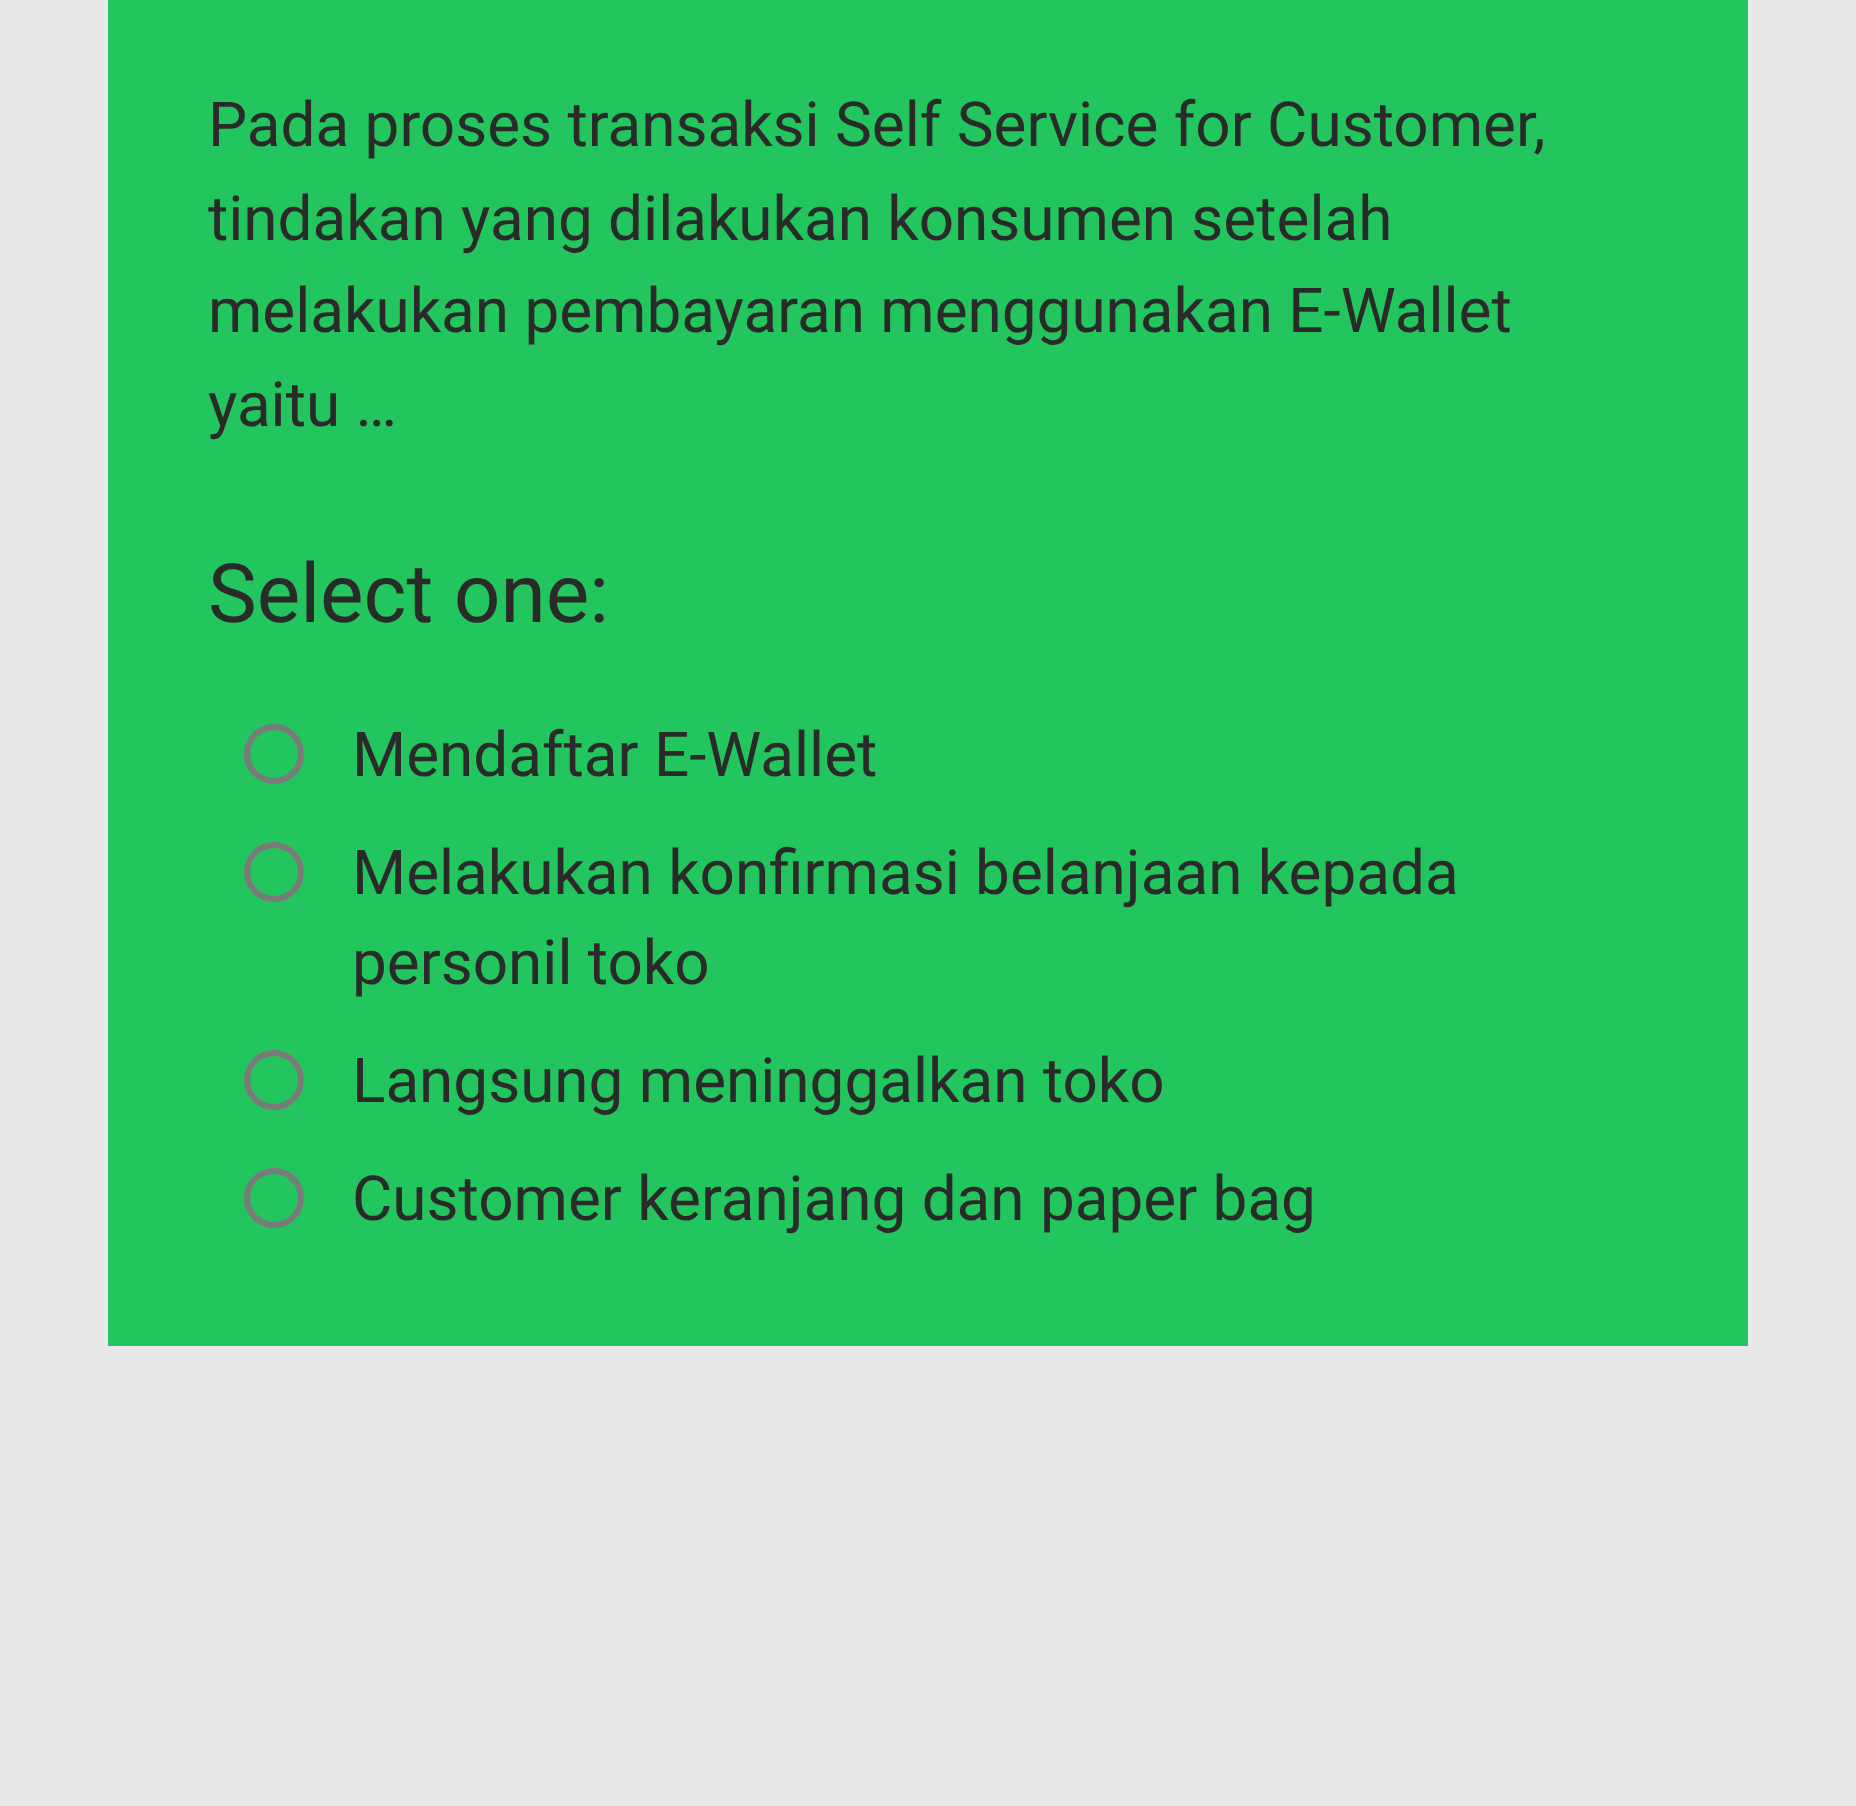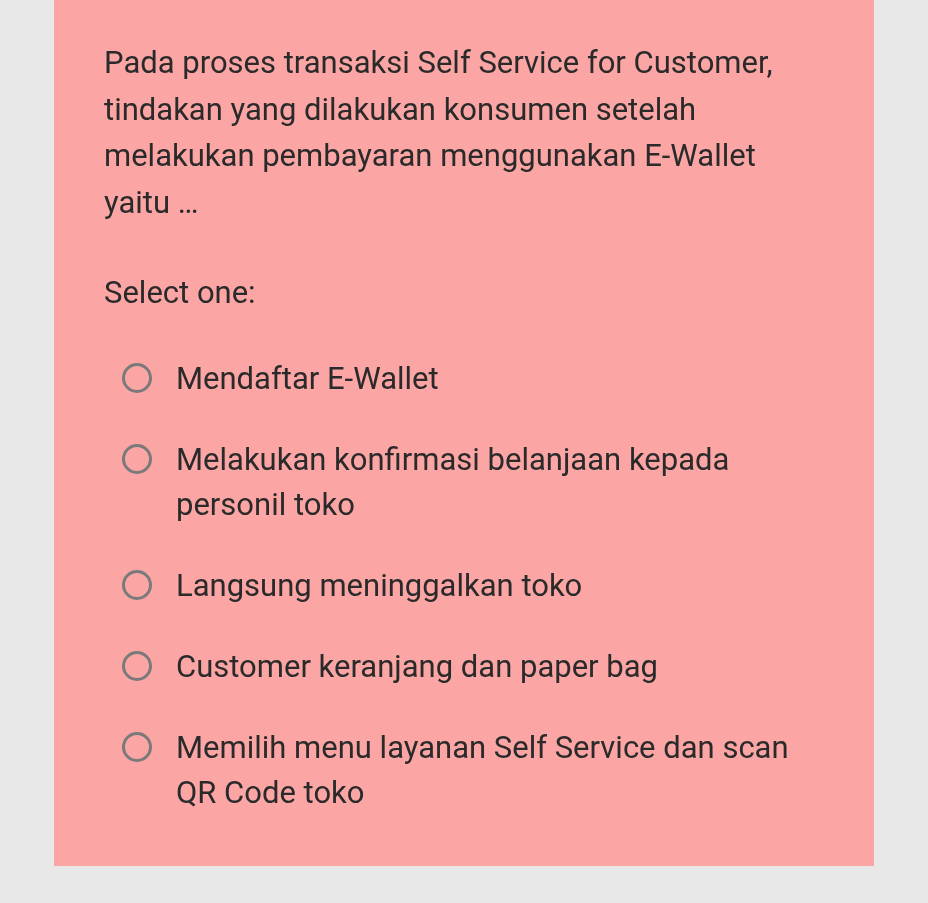--- a/index.html
+++ b/index.html
@@ -10,40 +10,40 @@
     body {
       background-color: #e8e8e8;
       font-family: -apple-system, BlinkMacSystemFont, 'Segoe UI', Roboto, Arial, sans-serif;
       width: 928px;
       height: 903px;
       display: flex;
       justify-content: center;
       align-items: flex-start;
     }
     .question-card {
-      background-color: #fca5a5;
+      background-color: #22c55e;
       width: 820px;
       padding: 40px 50px 50px 50px;
       margin-top: 0;
     }
     .question-text {
       font-size: 31px;
       color: #2a2a2a;
       line-height: 1.5;
       margin-bottom: 48px;
     }
     .select-label {
-      font-size: 31px;
+      font-size: 41px;
       color: #2a2a2a;
-      margin-bottom: 46px;
+      margin-bottom: 34px;
     }
     .options-list {
       display: flex;
       flex-direction: column;
-      gap: 36px;
+      gap: 14px;
     }
     .option-row {
       display: flex;
       align-items: flex-start;
       gap: 24px;
       padding-left: 18px;
     }
     .radio-button {
       width: 30px;
       height: 30px;
@@ -77,18 +77,14 @@
       <div class="option-label">Melakukan konfirmasi belanjaan kepada personil toko</div>
     </div>
     <div class="option-row">
       <div class="radio-button"></div>
       <div class="option-label">Langsung meninggalkan toko</div>
     </div>
     <div class="option-row">
       <div class="radio-button"></div>
       <div class="option-label">Customer keranjang dan paper bag</div>
     </div>
-    <div class="option-row">
-      <div class="radio-button"></div>
-      <div class="option-label">Memilih menu layanan Self Service dan scan QR Code toko</div>
-    </div>
   </div>
 </div>
 
 </body></html>

